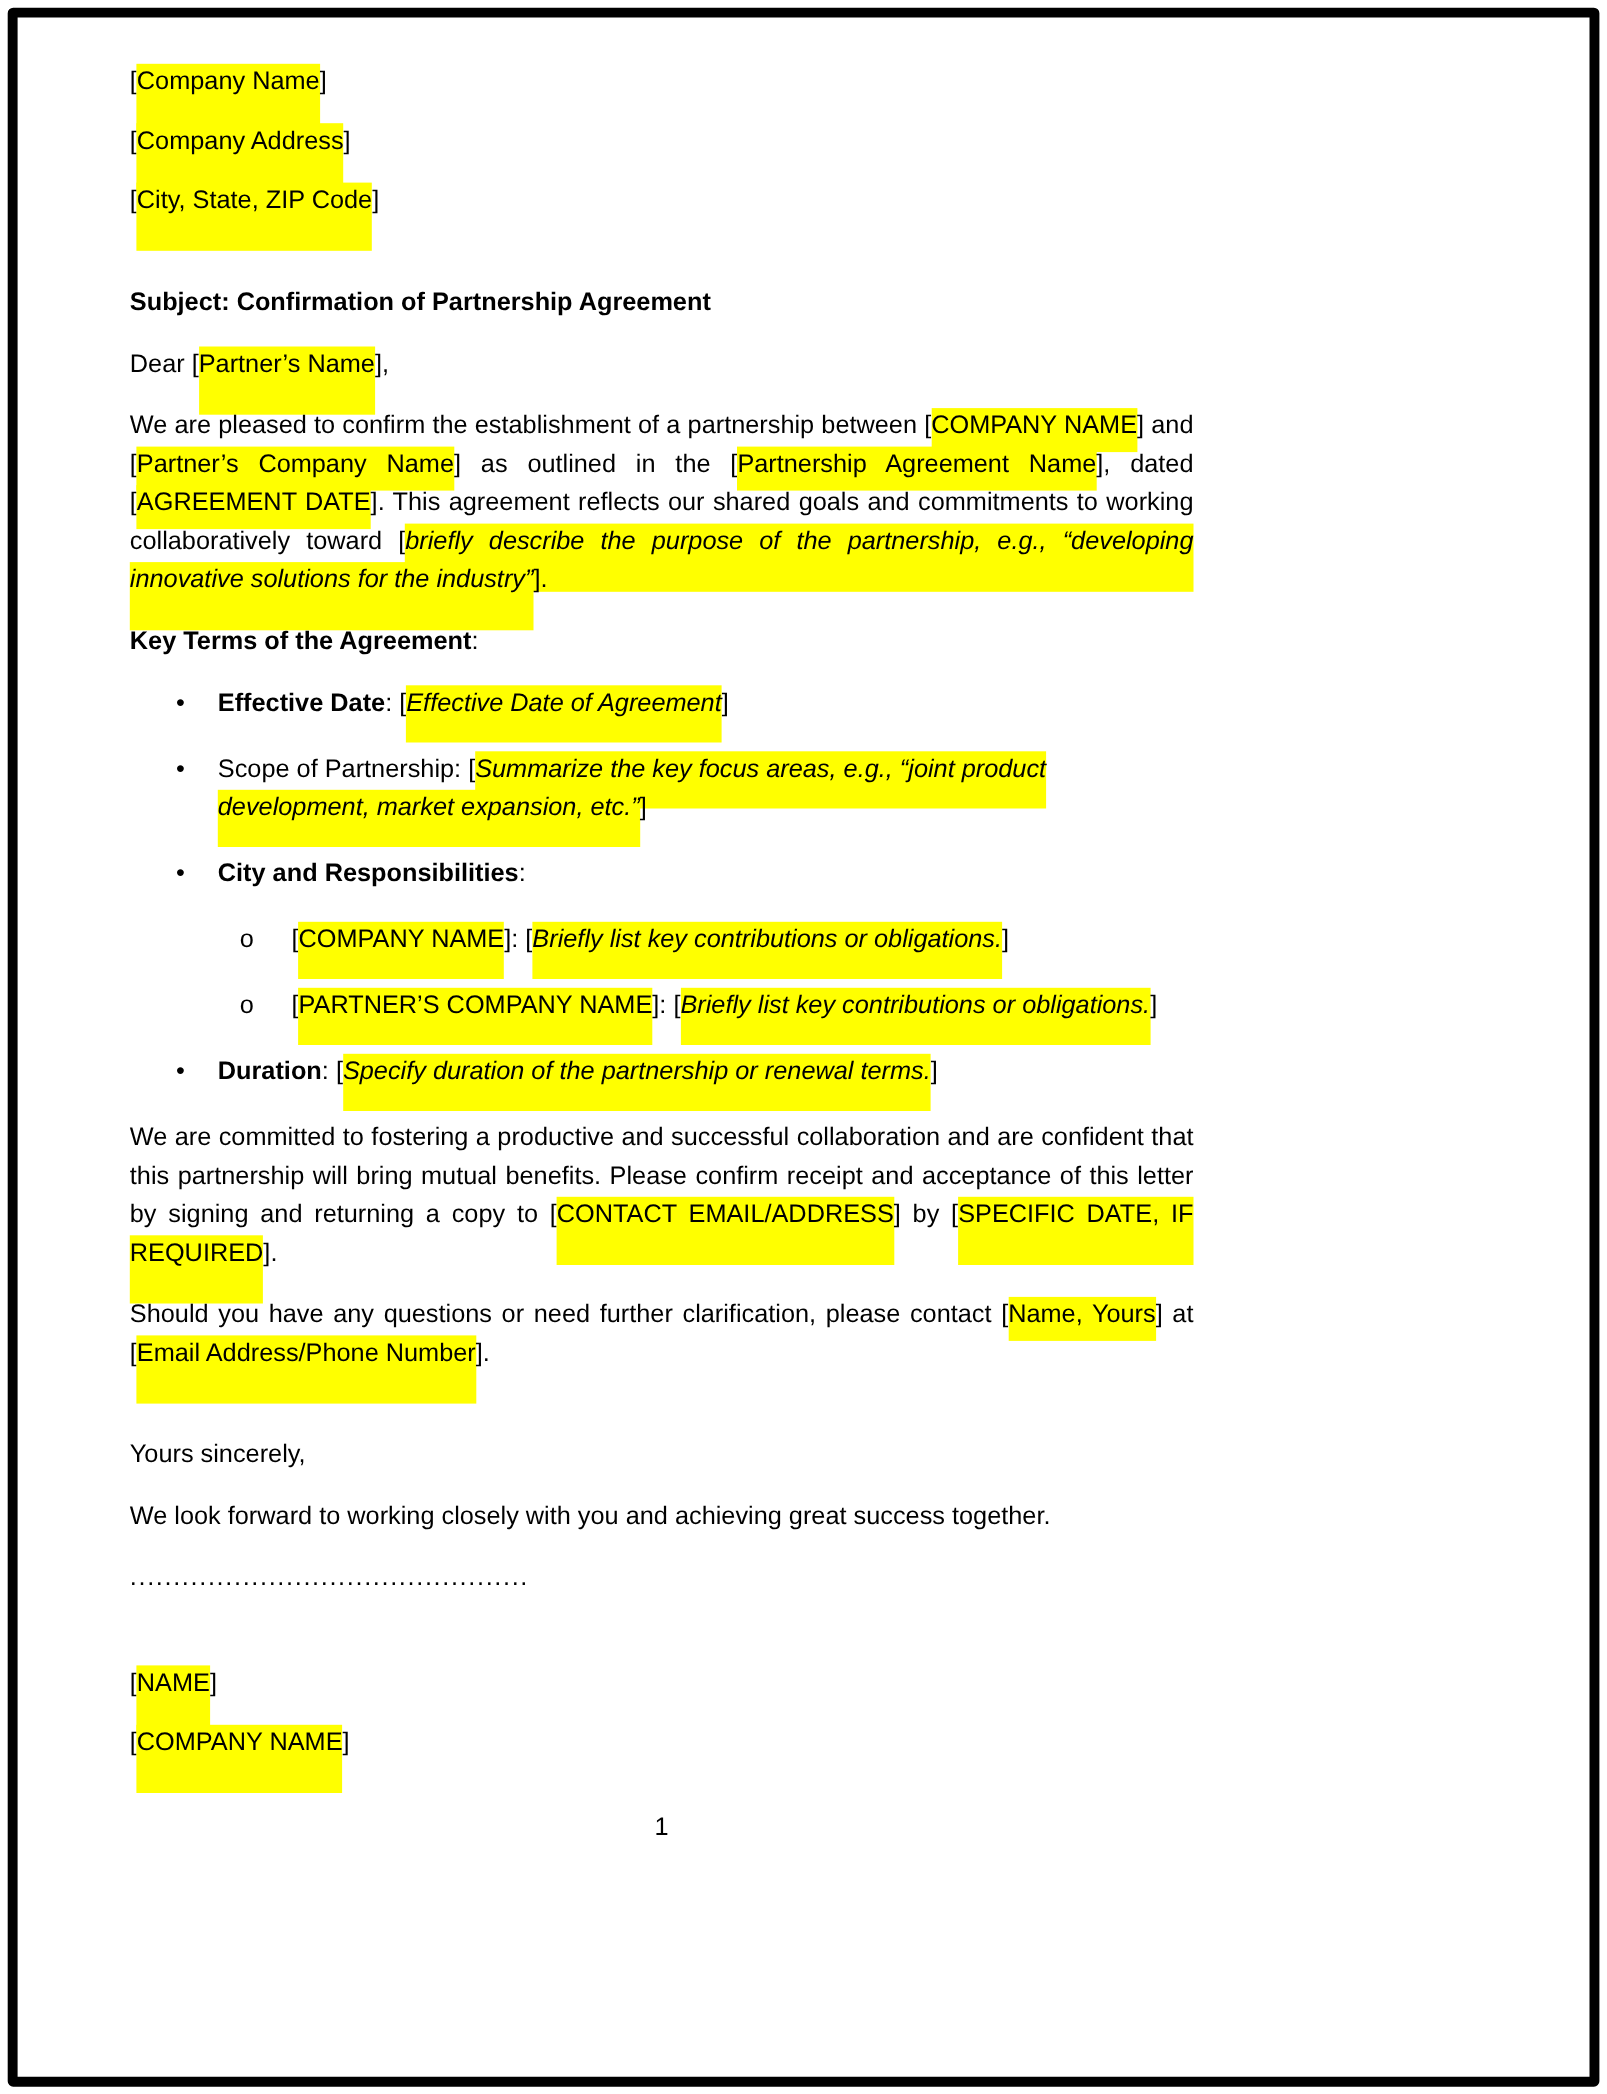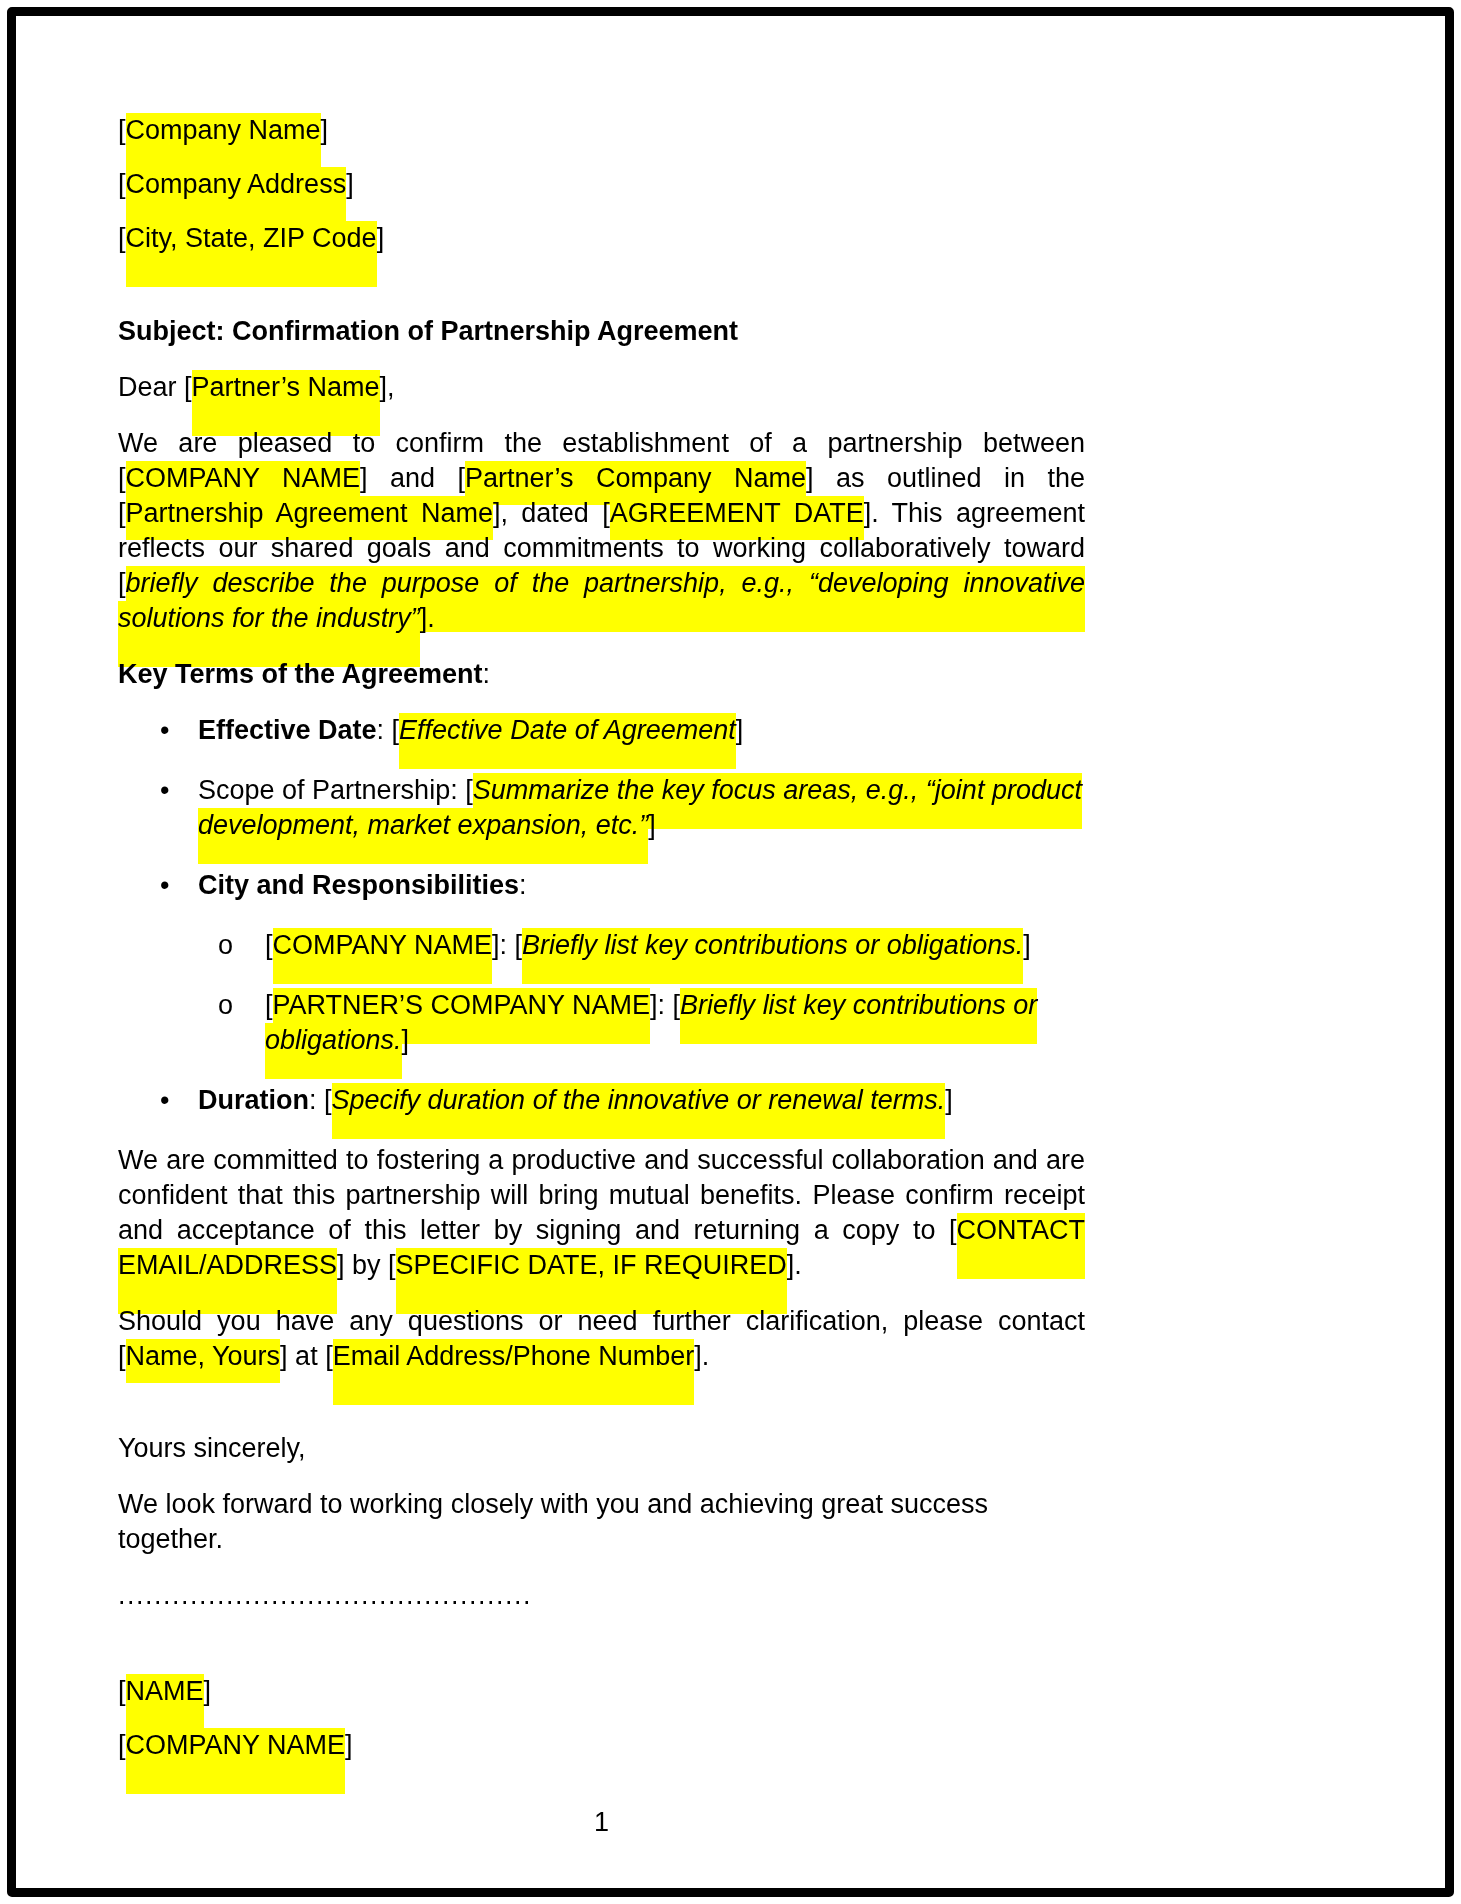--- a/index.html
+++ b/index.html
@@ -8,21 +8,21 @@
     background:#ffffff; overflow:hidden;
     font-family:"Liberation Sans","DejaVu Sans",sans-serif;
     color:#000;
   }
   .frame {
     position:absolute; left:7px; top:7px; right:7px; bottom:7px;
     border:9px solid #000; border-radius:5px; pointer-events:none;
   }
   .content {
     position:absolute; left:118px; top:0; width:967px;
-    padding-top:113px; font-size:27px; line-height:35px;
+    padding-top:56px; font-size:23px; line-height:35px;
   }
   .para { margin:0 0 21px 0; }
   .justify { text-align:justify; }
   .addr { margin-bottom:19px; }
   .subject { margin-top:58px; }
   .gap-lg { margin-top:57px; }
   .gap-sm { margin-top:7px; }
   .gap-xl { margin-top:61px; }
   .dots { letter-spacing:1.5px; }
   .page-num { margin-top:42px; text-align:center; }
@@ -52,21 +52,21 @@
       <p class="para subject"><span class="bold">Subject: Confirmation of Partnership Agreement</span></p>
       <p class="para"><span class="">Dear [</span><span class="hl hl3">Partner’s Name</span><span class="">],</span></p>
       <p class="para justify"><span class="">We are pleased to confirm the establishment of a partnership between [</span><span class="hl hl1">COMPANY NAME</span><span class="">] and [</span><span class="hl hl1">Partner’s Company Name</span><span class="">] as outlined in the [</span><span class="hl hl1">Partnership Agreement Name</span><span class="">], dated [</span><span class="hl hl1">AGREEMENT DATE</span><span class="">]. This agreement reflects our shared goals and commitments to working collaboratively toward [</span><span class="italic hl hl3">briefly describe the purpose of the partnership, e.g., “developing innovative solutions for the industry”</span><span class="">].</span></p>
       <p class="para"><span class="bold">Key Terms of the Agreement</span><span class="">:</span></p>
       <ul class="list">
         <li class="level1"><span class="marker">•</span><span><span class="bold">Effective Date</span><span class="">: [</span><span class="italic hl hl2">Effective Date of Agreement</span><span class="">]</span></span></li>
         <li class="level1"><span class="marker">•</span><span><span class="">Scope of Partnership: [</span><span class="italic hl hl2">Summarize the key focus areas, e.g., “joint product development, market expansion, etc.”</span><span class="">]</span></span></li>
         <li class="level1"><span class="marker">•</span><span><span class="bold">City and Responsibilities</span><span class="">:</span></span></li>
         <li class="level2"><span class="marker">o</span><span><span class="">[</span><span class="hl hl2">COMPANY NAME</span><span class="">]: [</span><span class="italic hl hl2">Briefly list key contributions or obligations.</span><span class="">]</span></span></li>
         <li class="level2"><span class="marker">o</span><span><span class="">[</span><span class="hl hl2">PARTNER’S COMPANY NAME</span><span class="">]: [</span><span class="italic hl hl2">Briefly list key contributions or obligations.</span><span class="">]</span></span></li>
-        <li class="level1"><span class="marker">•</span><span><span class="bold">Duration</span><span class="">: [</span><span class="italic hl hl2">Specify duration of the innovative or renewal terms.</span><span class="">]</span></span></li>
+        <li class="level1"><span class="marker">•</span><span><span class="bold">Duration</span><span class="">: [</span><span class="italic hl hl2">Specify duration of the partnership or renewal terms.</span><span class="">]</span></span></li>
       </ul>
       <p class="para justify"><span class="">We are committed to fostering a productive and successful collaboration and are confident that this partnership will bring mutual benefits. Please confirm receipt and acceptance of this letter by signing and returning a copy to [</span><span class="hl hl3">CONTACT EMAIL/ADDRESS</span><span class="">] by [</span><span class="hl hl3">SPECIFIC DATE, IF REQUIRED</span><span class="">].</span></p>
       <p class="para justify"><span class="">Should you have any questions or need further clarification, please contact [</span><span class="hl hl1">Name, Yours</span><span class="">] at [</span><span class="hl hl3">Email Address/Phone Number</span><span class="">].</span></p>
       <p class="para gap-lg"><span class="">Yours sincerely,</span></p>
       <p class="para"><span class="">We look forward to working closely with you and achieving great success together.</span></p>
       <p class="para gap-sm dots"><span class="">..............................................</span></p>
       <p class="para gap-xl addr"><span class="">[</span><span class="hl hl3">NAME</span><span class="">]</span></p>
       <p class="para addr"><span class="">[</span><span class="hl hl3">COMPANY NAME</span><span class="">]</span></p>
     </div>
   <div class="para page-num">1</div>

